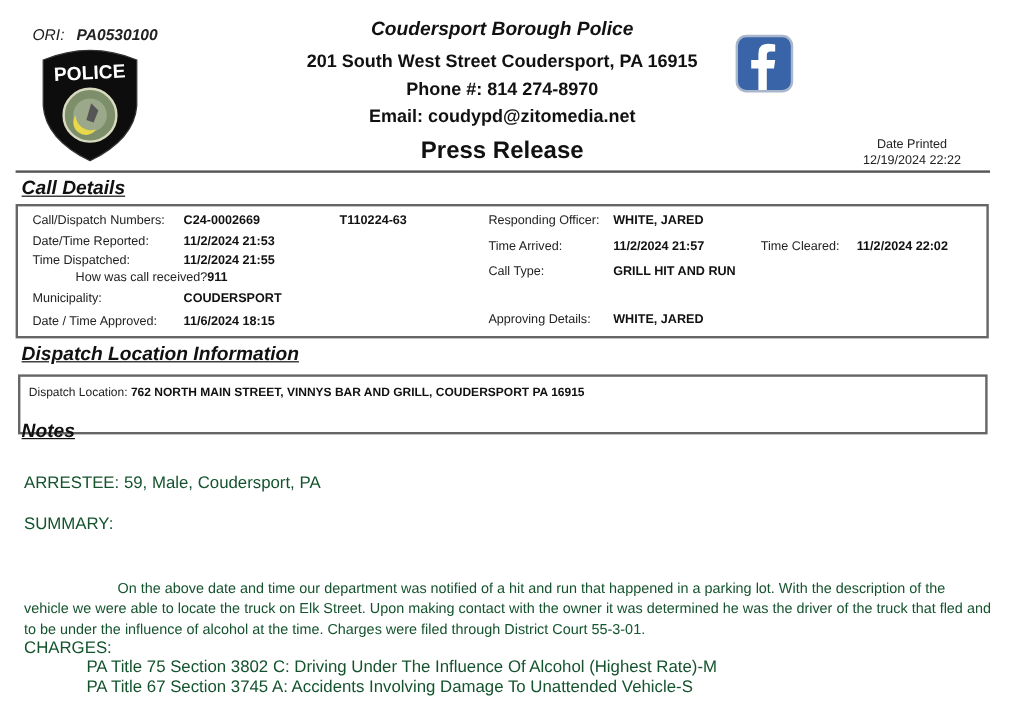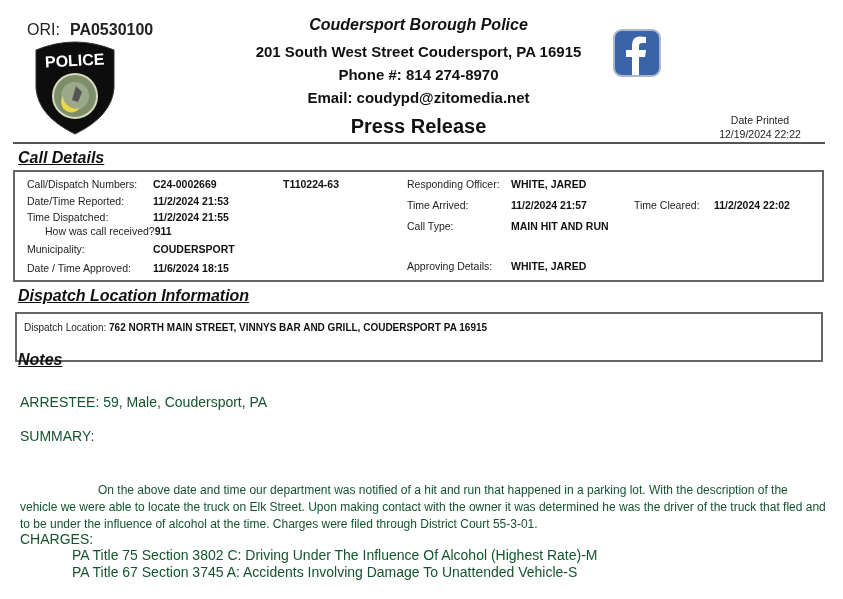--- a/index.html
+++ b/index.html
@@ -1,18 +1,18 @@
 <!DOCTYPE html>
 <html><head>
 <meta charset="utf-8">
 <style>
   html, body { margin: 0; padding: 0; background: #ffffff; }
   body { width: 843px; height: 599px; position: relative; overflow: hidden; font-family: "Liberation Sans", sans-serif; color: #1a1a1a; }
   .abs { position: absolute; }
-  .ori { left: 27px; top: 21px; font-size: 16px; font-weight: bold; color: #222; }
+  .ori { left: 27px; top: 21px; font-size: 13px; font-weight: bold; color: #222; font-style: italic; }
   .ori .lbl { font-weight: normal; margin-right: 10px; }
   .badge { left: 30px; top: 36px; width: 90px; height: 100px; }
   .hdr { left: 226px; width: 385px; text-align: center; color: #111; }
   .hdr-title { top: 16px; font-size: 16px; font-weight: bold; font-style: italic; }
   .hdr-line { font-size: 15px; font-weight: bold; }
   .hdr-addr { top: 43px; }
   .hdr-phone { top: 66px; }
   .hdr-email { top: 89px; }
   .hdr-press { top: 115px; font-size: 20px; font-weight: bold; }
   .fb { left: 613px; top: 27px; width: 225px; height: 52px; display: flex; align-items: center; }
@@ -76,41 +76,41 @@
 <div class="abs fld" style="left:27px;top:178px;">Call/Dispatch Numbers:</div>
 <div class="abs val" style="left:153px;top:178px;">C24-0002669</div>
 <div class="abs val" style="left:283px;top:178px;">T110224-63</div>
 
 <div class="abs fld" style="left:27px;top:195px;">Date/Time Reported:</div>
 <div class="abs val" style="left:153px;top:195px;">11/2/2024 21:53</div>
 
 <div class="abs fld" style="left:27px;top:211px;">Time Dispatched:</div>
 <div class="abs val" style="left:153px;top:211px;">11/2/2024 21:55</div>
 
-<div class="abs fld" style="left:14px;top:225px;padding-left:31px;">
+<div class="abs fld" style="left:32px;top:225px;padding-left:31px;">
   <span>How was call received?</span><span class="val">911</span>
 </div>
 
 <div class="abs fld" style="left:27px;top:243px;">Municipality:</div>
 <div class="abs val" style="left:153px;top:243px;">COUDERSPORT</div>
 
 <div class="abs fld" style="left:27px;top:262px;">Date / Time Approved:</div>
 <div class="abs val" style="left:153px;top:262px;">11/6/2024 18:15</div>
 
 <div class="abs fld" style="left:407px;top:178px;">Responding Officer:</div>
 <div class="abs val" style="left:511px;top:178px;">WHITE, JARED</div>
 
 <div class="abs fld" style="left:407px;top:199px;">Time Arrived:</div>
 <div class="abs val" style="left:511px;top:199px;">11/2/2024 21:57</div>
 
 <div class="abs fld" style="left:634px;top:199px;">Time Cleared:</div>
 <div class="abs val" style="left:714px;top:199px;">11/2/2024 22:02</div>
 
 <div class="abs fld" style="left:407px;top:220px;">Call Type:</div>
-<div class="abs val" style="left:511px;top:220px;">MAIN HIT AND RUN</div>
+<div class="abs val" style="left:511px;top:220px;">GRILL HIT AND RUN</div>
 
 <div class="abs fld" style="left:407px;top:260px;">Approving Details:</div>
 <div class="abs val" style="left:511px;top:260px;">WHITE, JARED</div>
 
 <div class="abs sec-title" style="top:287px;">Dispatch Location Information</div>
 
 <div class="abs box box-loc"></div>
 <div class="abs fld" style="left:24px;top:322px;font-size:10px;">
   <span>Dispatch Location:</span>
   <span class="val" style="font-size:10px;">762 NORTH MAIN STREET, VINNYS BAR AND GRILL, COUDERSPORT PA 16915</span>

